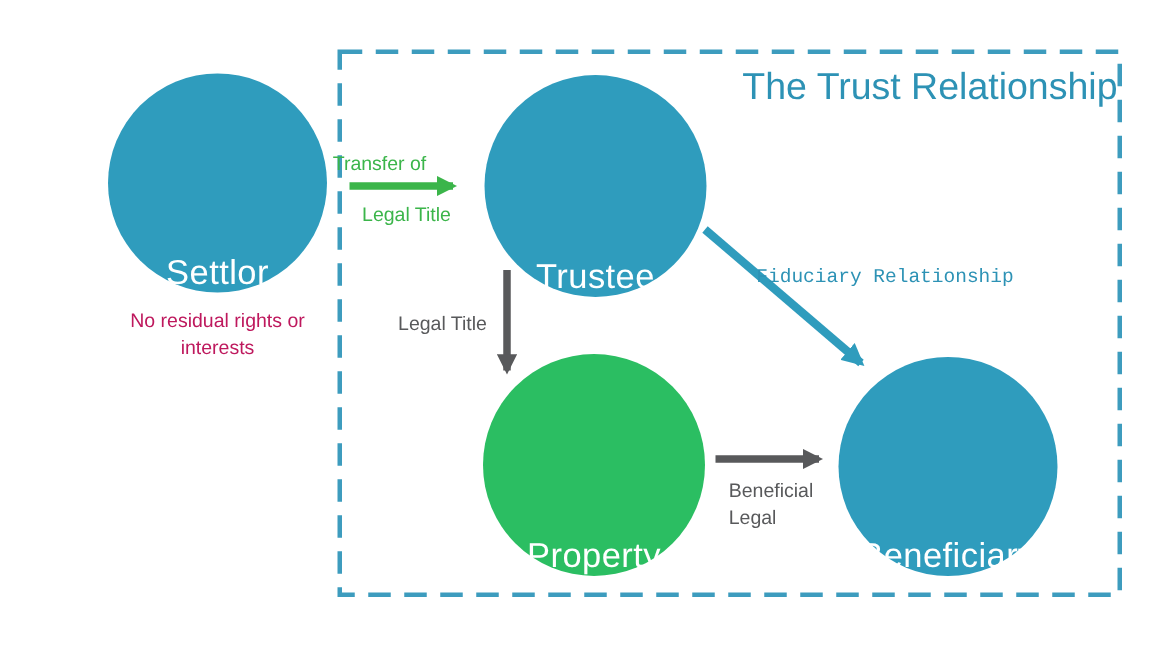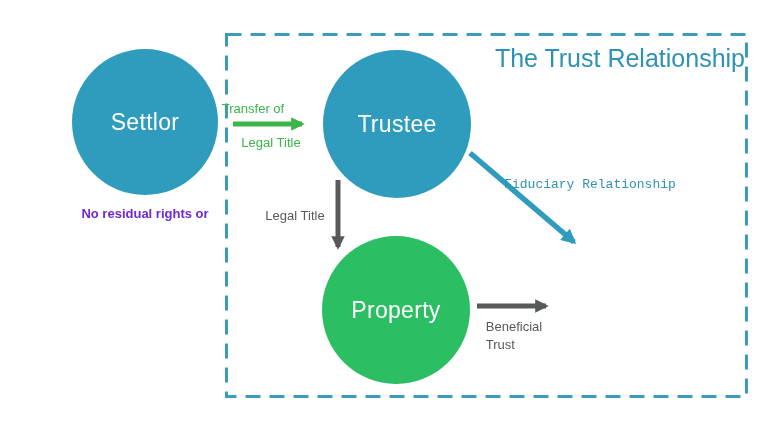--- a/index.html
+++ b/index.html
@@ -13,21 +13,21 @@
   }
   #arrow-layer {
     position: absolute;
     left: 0; top: 0;
     width: 768px; height: 432px;
   }
   .node {
     position: absolute;
     border-radius: 50%;
     display: flex;
-    align-items: center;
+    align-items: flex-end;
     justify-content: center;
     color: #ffffff;
     font-size: 23px;
     letter-spacing: 0.3px;
   }
   .node.teal { background: #2F9CBD; }
   .node.green { background: #2BBE62; }
   #node-settlor     { left: 72px;  top: 49px;  width: 146px; height: 146px; }
   #node-trustee     { left: 323px; top: 50px;  width: 148px; height: 148px; }
   #node-property    { left: 322px; top: 236px; width: 148px; height: 148px; }
@@ -61,23 +61,22 @@
     text-align: left;
     line-height: 18px;
   }
   #settlor-note {
     position: absolute;
     left: 145px; top: 205px;
     transform: translateX(-50%);
     text-align: center;
     font-size: 13px;
     line-height: 18px;
-    color: #6d28d9;
+    color: #be185d;
     white-space: nowrap;
-    font-weight: bold;
   }
 </style>
 </head>
 <body>
 
 <div id="stage">
 
   <svg id="arrow-layer" viewBox="0 0 768 432" xmlns="http://www.w3.org/2000/svg">
     <defs>
       <marker id="ah-green" viewBox="0 0 10 10" refX="8" refY="5" markerWidth="2.7" markerHeight="2.7" orient="auto">
@@ -109,30 +108,34 @@
   </div>
 
   <div id="node-trustee" class="node teal">
     <span>Trustee</span>
   </div>
 
   <div id="node-property" class="node green">
     <span>Property</span>
   </div>
 
+  <div id="node-beneficiary" class="node teal">
+    <span>Beneficiary</span>
+  </div>
 
   <div id="transfer-label-top" class="small-label greenlbl">Transfer of</div>
   <div id="transfer-label-bottom" class="small-label greenlbl">Legal Title</div>
 
   <div id="legal-title-label" class="small-label gray">Legal Title</div>
 
   <div id="fiduciary-label" class="small-label teallbl">Fiduciary Relationship</div>
 
   <div id="beneficial-label" class="small-label gray">
     <div>Beneficial</div>
-    <div>Trust</div>
+    <div>Legal</div>
   </div>
 
   <div id="settlor-note">
     <div>No residual rights or</div>
+    <div>interests</div>
   </div>
 
 </div>
 
 </body></html>

